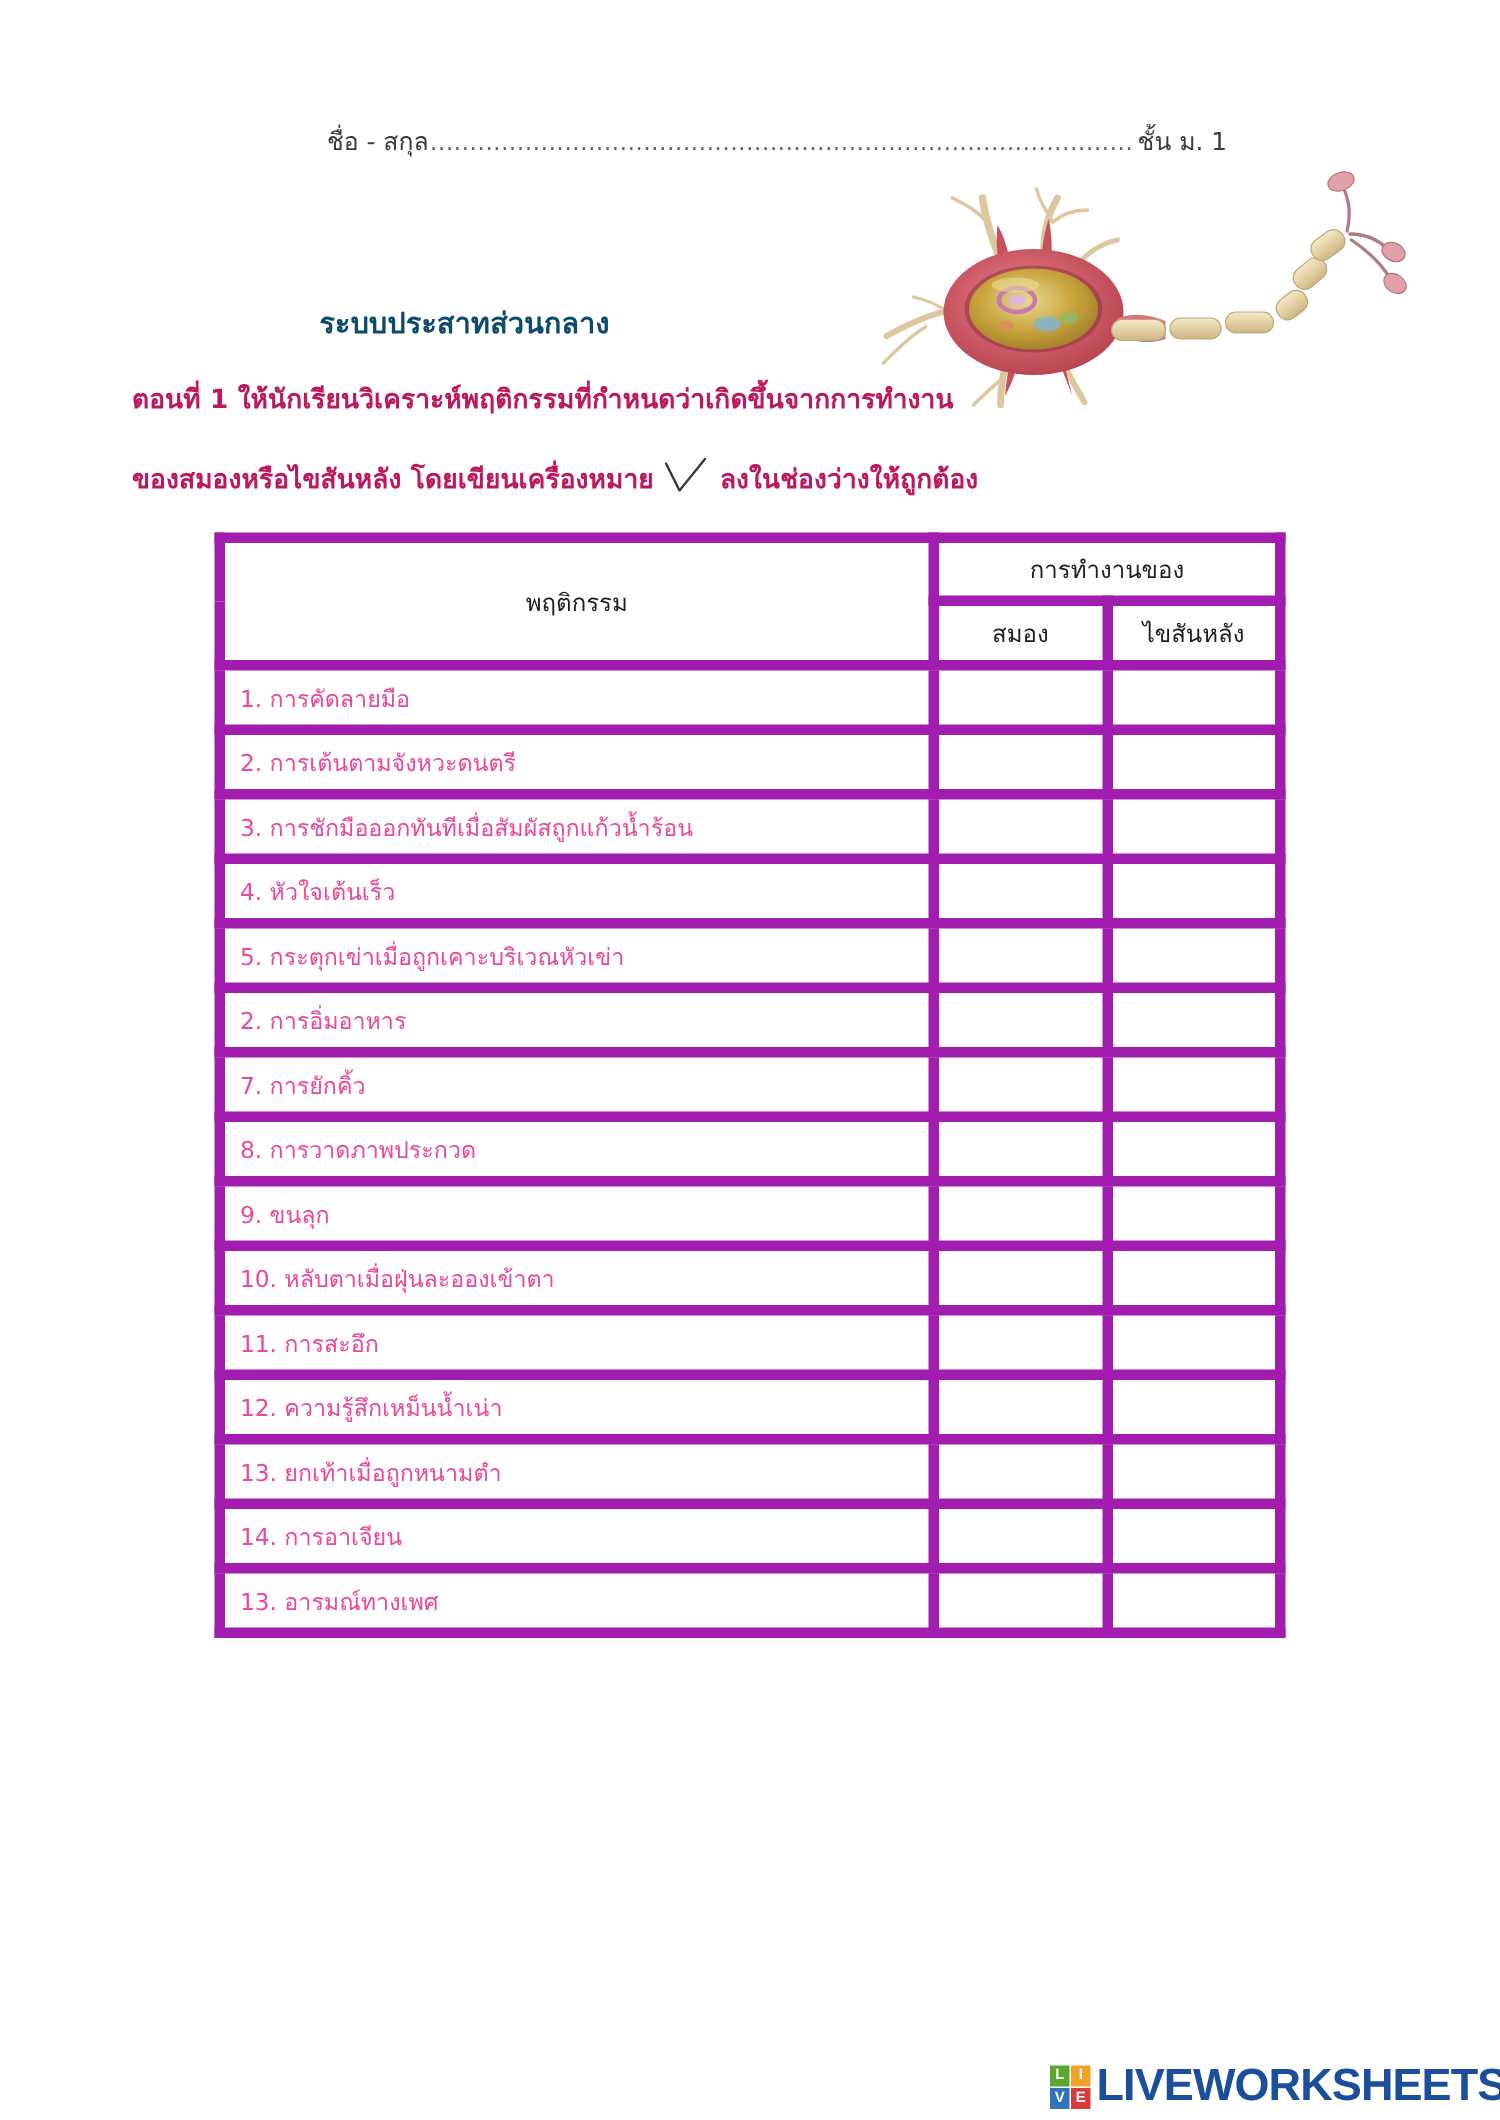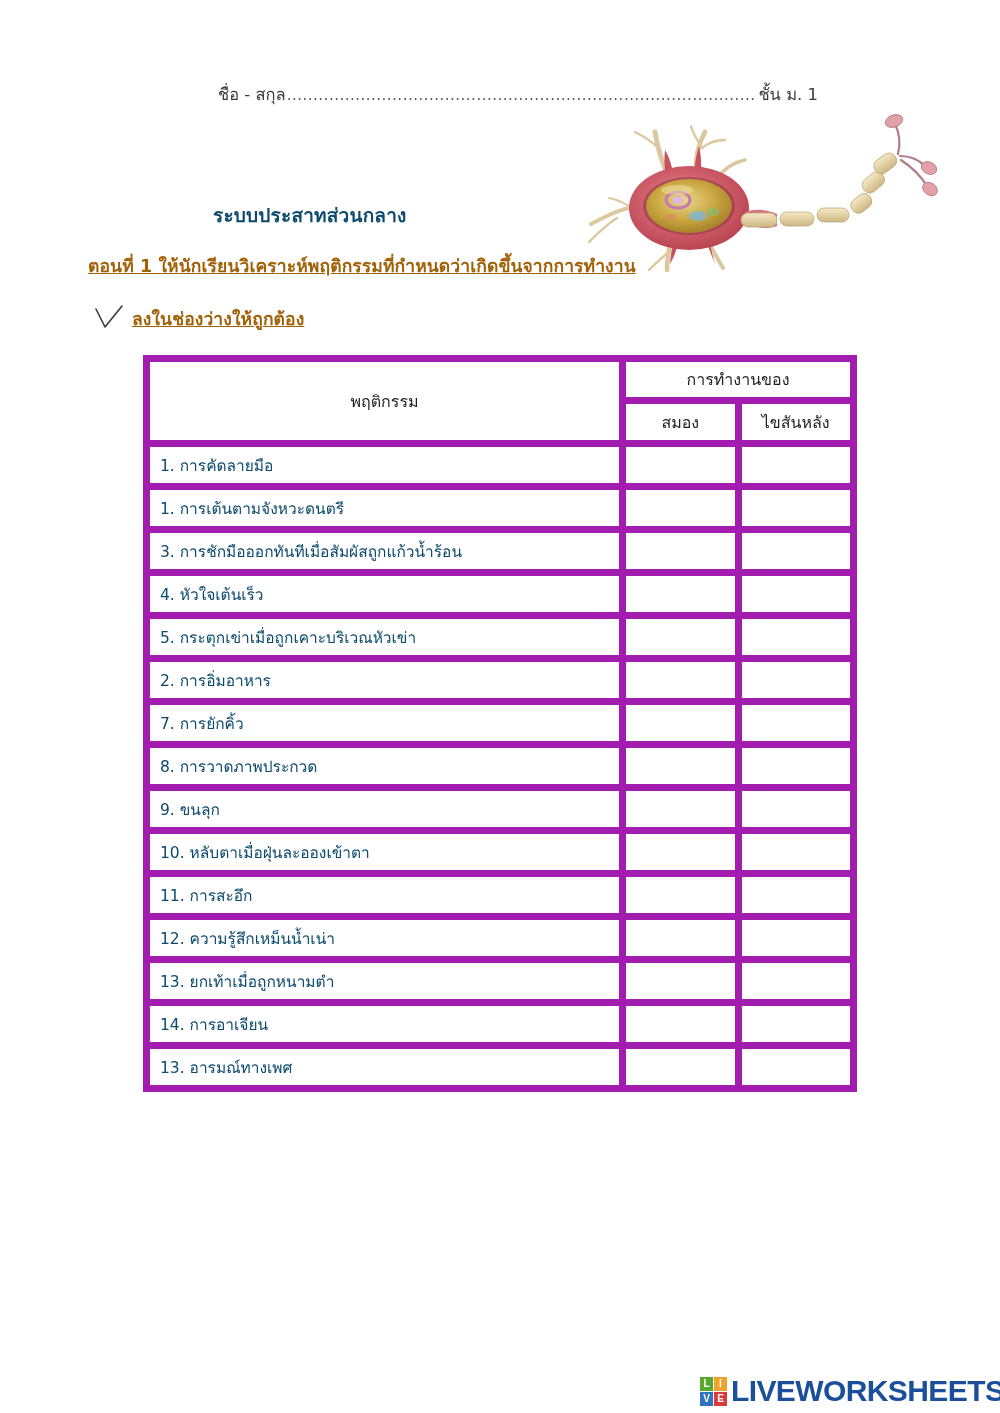--- a/index.html
+++ b/index.html
@@ -57,24 +57,23 @@
     font-size: 19px;
     font-weight: bold;
     color: #0c4a6e;
     letter-spacing: 0.2px;
   }
   .instr {
     position: absolute;
     left: 88px;
     font-size: 17.5px;
     font-weight: bold;
-    color: #a16207;
+    color: #be185d;
     white-space: nowrap;
     letter-spacing: 0.1px;
-    text-decoration: underline;
   }
   .instr-1 { top: 252px; }
   .instr-2 { top: 305px; display: flex; align-items: center; gap: 0px; }
   .tick-glyph {
     display: inline-block;
     width: 30px;
     height: 26px;
     margin: 0 8px 0 6px;
     position: relative;
     top: -1px;
@@ -107,21 +106,21 @@
   th.col-brain    { width: 117px; height: 36px; }
   th.col-spinal   { width: 128px; height: 36px; }
 
   .sheet-table tbody td {
     height: 36px;
   }
   td.behavior-cell {
     text-align: left;
     padding: 0 4px 0 10px;
     font-size: 15.5px;
-    color: #0c4a6e;
+    color: #ec4899;
     white-space: nowrap;
   }
   td.answer-cell { background: #ffffff; }
 
   
   .lw-logo {
     position: absolute;
     left: 700px;
     top: 1372px;
     display: flex;
@@ -236,20 +235,21 @@
       <ellipse cx="364" cy="56" rx="8" ry="6" transform="rotate(25 364 56)"></ellipse>
       <ellipse cx="365" cy="77" rx="8" ry="6" transform="rotate(35 365 77)"></ellipse>
     </g>
   </svg>
 </div>
 
 <div class="doc-title">ระบบประสาทส่วนกลาง</div>
 
 <div class="instr instr-1">ตอนที่  1  ให้นักเรียนวิเคราะห์พฤติกรรมที่กำหนดว่าเกิดขึ้นจากการทำงาน</div>
 <div class="instr instr-2">
+  <span>ของสมองหรือไขสันหลัง  โดยเขียนเครื่องหมาย</span>
   <span class="tick-glyph">
     <svg viewBox="0 0 30 26" width="30" height="26" xmlns="http://www.w3.org/2000/svg">
       <path d="M2,4 L11,22 L28,1" fill="none" stroke="#3a3a3a" stroke-width="1.6" stroke-linecap="round" stroke-linejoin="round"></path>
     </svg>
   </span>
   <span>ลงในช่องว่างให้ถูกต้อง</span>
 </div>
 
 <table class="sheet-table">
   <thead>
@@ -262,21 +262,21 @@
       <th class="col-spinal">ไขสันหลัง</th>
     </tr>
   </thead>
   <tbody id="table-body">
       <tr>
         <td class="behavior-cell">1. การคัดลายมือ</td>
         <td class="answer-cell"></td>
         <td class="answer-cell"></td>
       </tr>
       <tr>
-        <td class="behavior-cell">1. การเต้นตามจังหวะดนตรี</td>
+        <td class="behavior-cell">2. การเต้นตามจังหวะดนตรี</td>
         <td class="answer-cell"></td>
         <td class="answer-cell"></td>
       </tr>
       <tr>
         <td class="behavior-cell">3. การชักมือออกทันทีเมื่อสัมผัสถูกแก้วน้ำร้อน</td>
         <td class="answer-cell"></td>
         <td class="answer-cell"></td>
       </tr>
       <tr>
         <td class="behavior-cell">4. หัวใจเต้นเร็ว</td>

